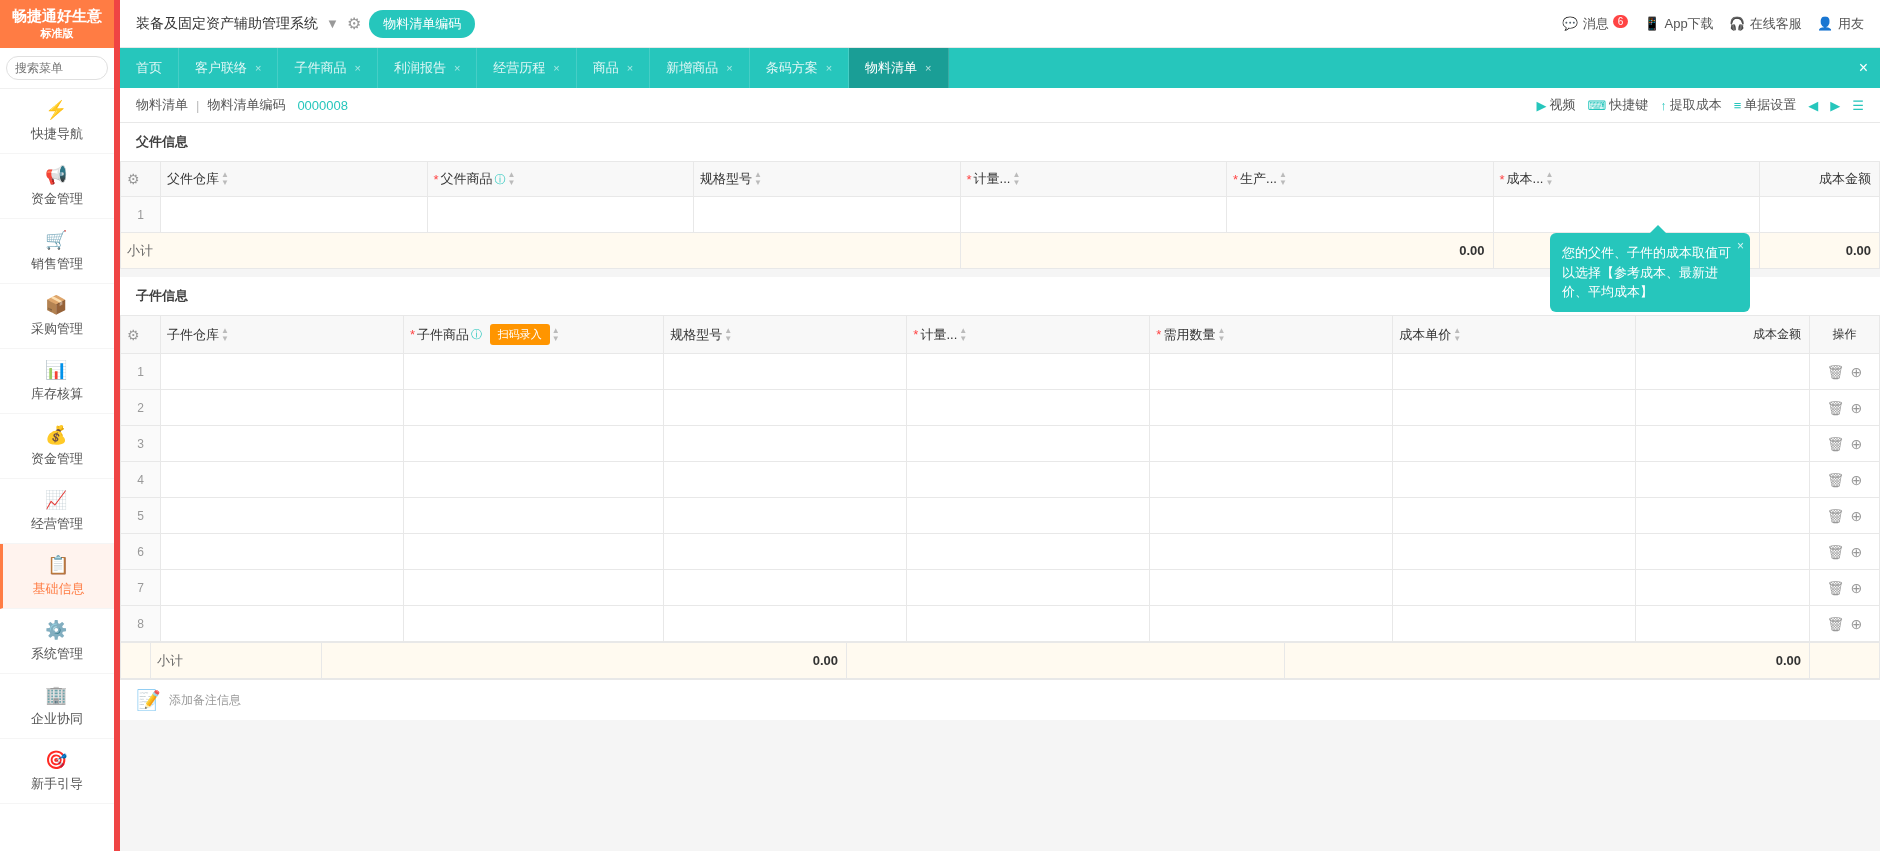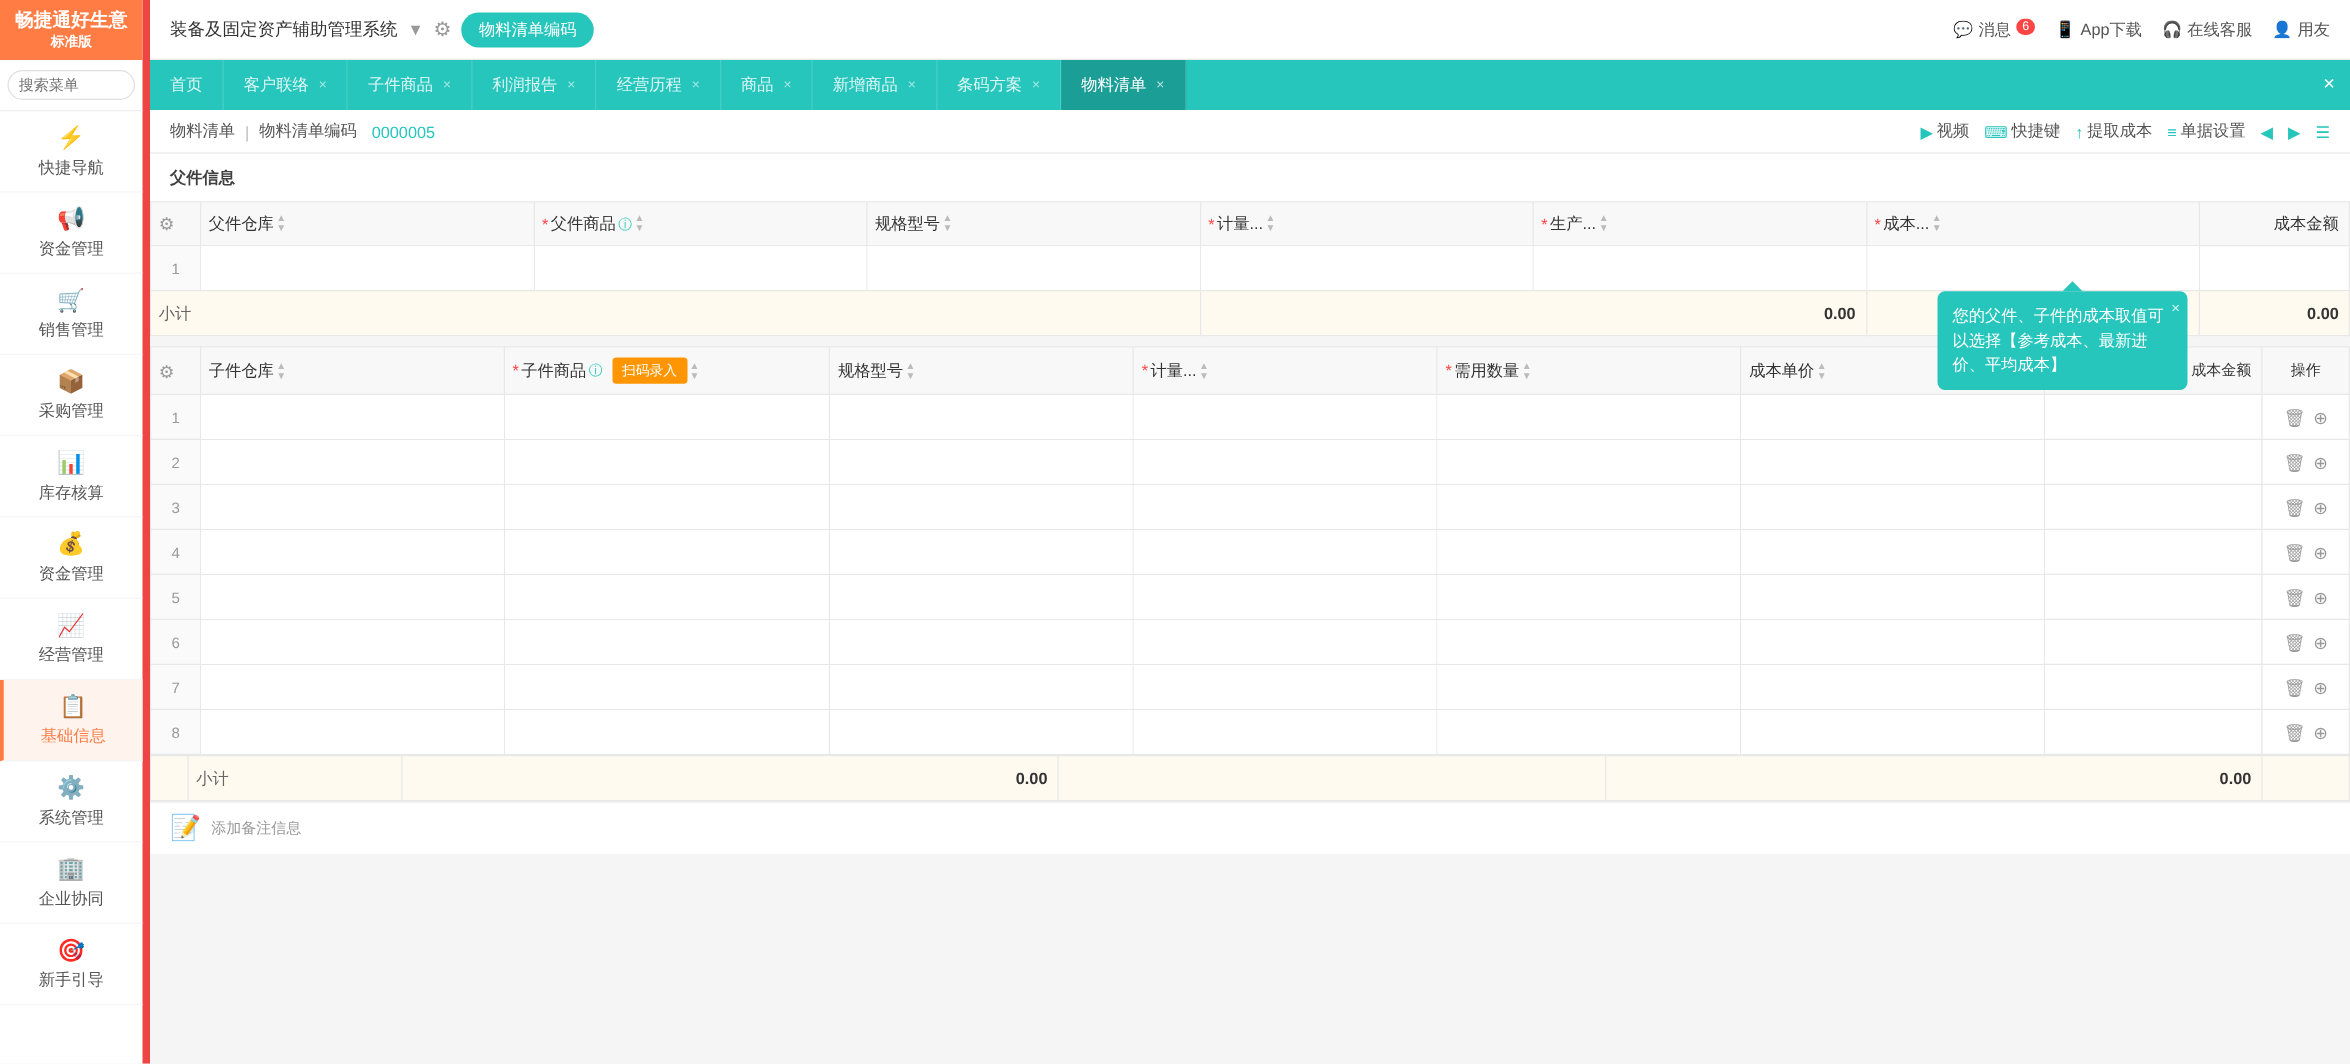--- a/index.html
+++ b/index.html
@@ -366,21 +366,21 @@
       <div class="tooltip-box">
         <span class="tooltip-close">×</span>
         <span>您的父件、子件的成本取值可以选择【参考成本、最新进价、平均成本】</span>
       </div>
 
       <div class="page-header">
         <div class="breadcrumb">
           <span>物料清单</span>
           <span class="sep">|</span>
           <span>物料清单编码</span>
-          <span style="color:#26c6bc; margin-left:4px;">0000005</span>
+          <span style="color:#26c6bc; margin-left:4px;">0000008</span>
         </div>
         <div class="page-header-actions">
           <span>
             <span style="color:#26c6bc;">▶</span>
             <span>视频</span>
           </span>
           <span>
             <span style="color:#26c6bc;">⌨</span>
             <span>快捷键</span>
           </span>
@@ -491,20 +491,21 @@
               <td></td>
               <td style="text-align:right; padding-right:8px;">
                 <span>0.00</span>
               </td>
             </tr>
           </tbody>
         </table>
       </div>
 
       <div class="form-section" style="margin: 0; border-radius: 0; margin-top: 8px;">
+        <div class="section-title">子件信息</div>
         <table class="data-table">
           <thead>
             <tr>
               <th class="gear-col">
                 <span class="settings-icon">⚙</span>
               </th>
               <th>
                 <span class="th-sort">
                   子件仓库
                   <span class="sort-arrows">

